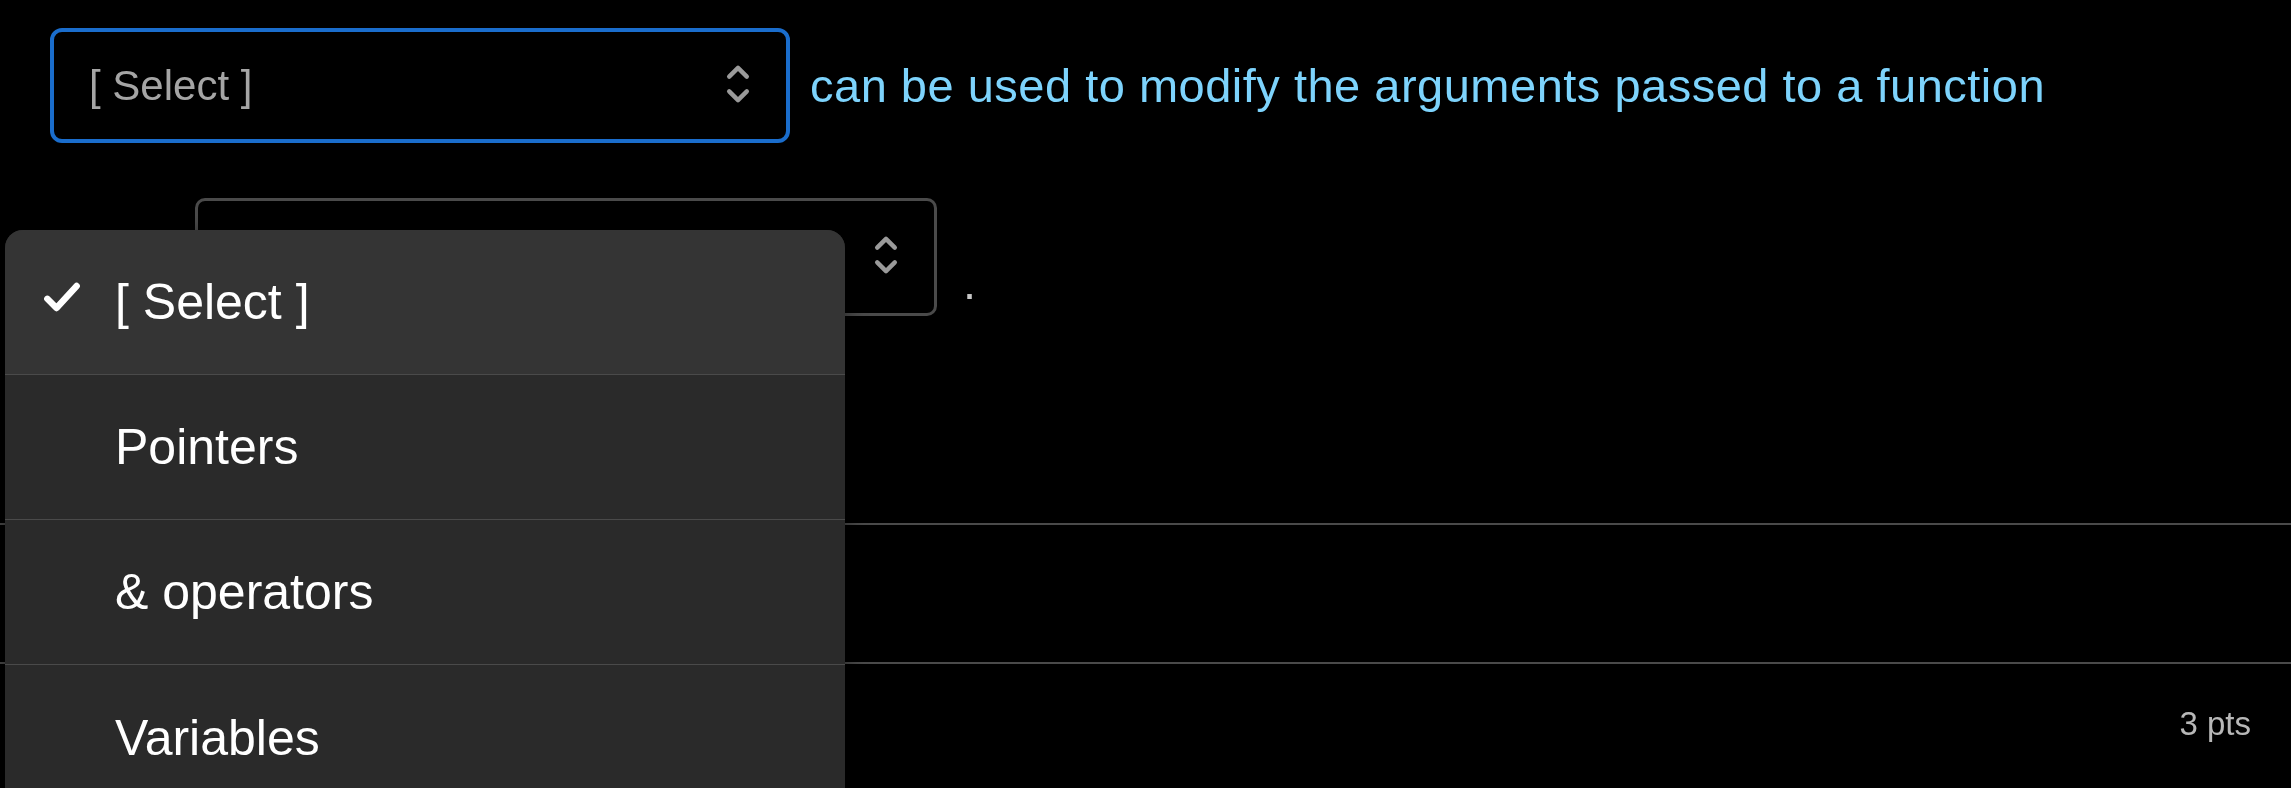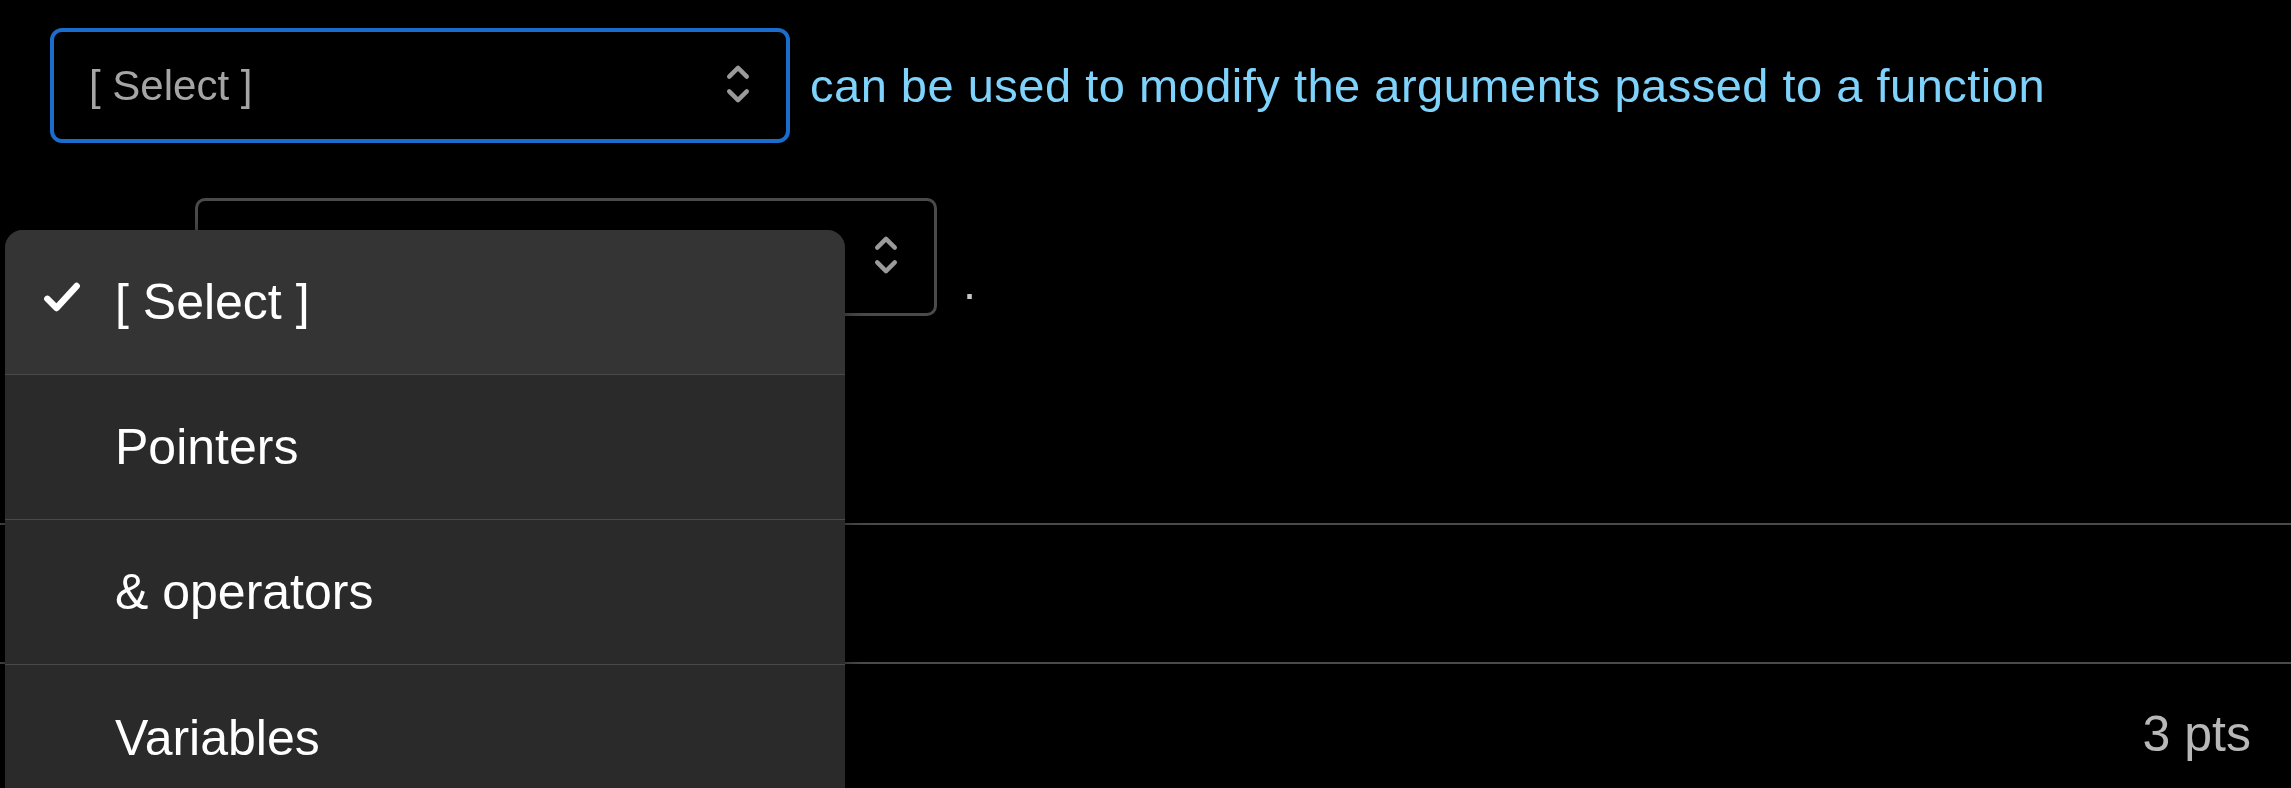--- a/index.html
+++ b/index.html
@@ -94,21 +94,21 @@
       left: 0;
       right: 0;
       height: 2px;
       background: #4a4a4a;
     }
     .points {
       position: absolute;
       right: 40px;
       top: 705px;
       color: #b8b8b8;
-      font-size: 50px;
+      font-size: 33px;
       font-weight: 400;
     }
     .dropdown-menu {
       position: absolute;
       top: 230px;
       left: 5px;
       width: 840px;
       background: #2a2a2a;
       border-radius: 18px;
       overflow: hidden;

